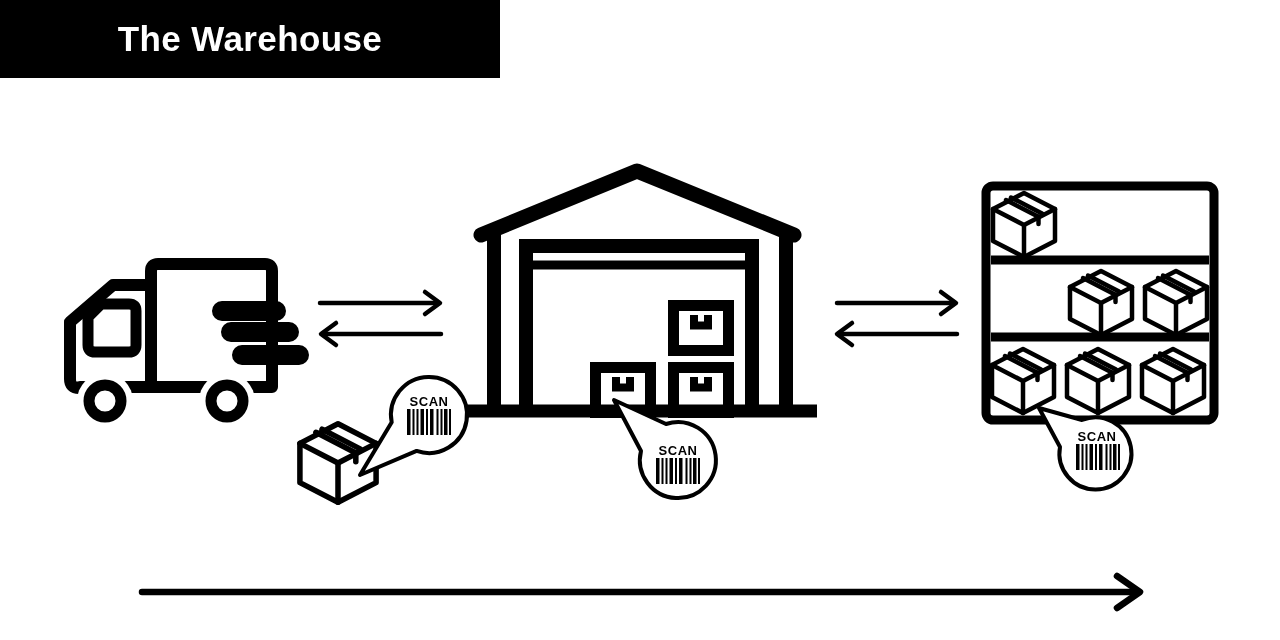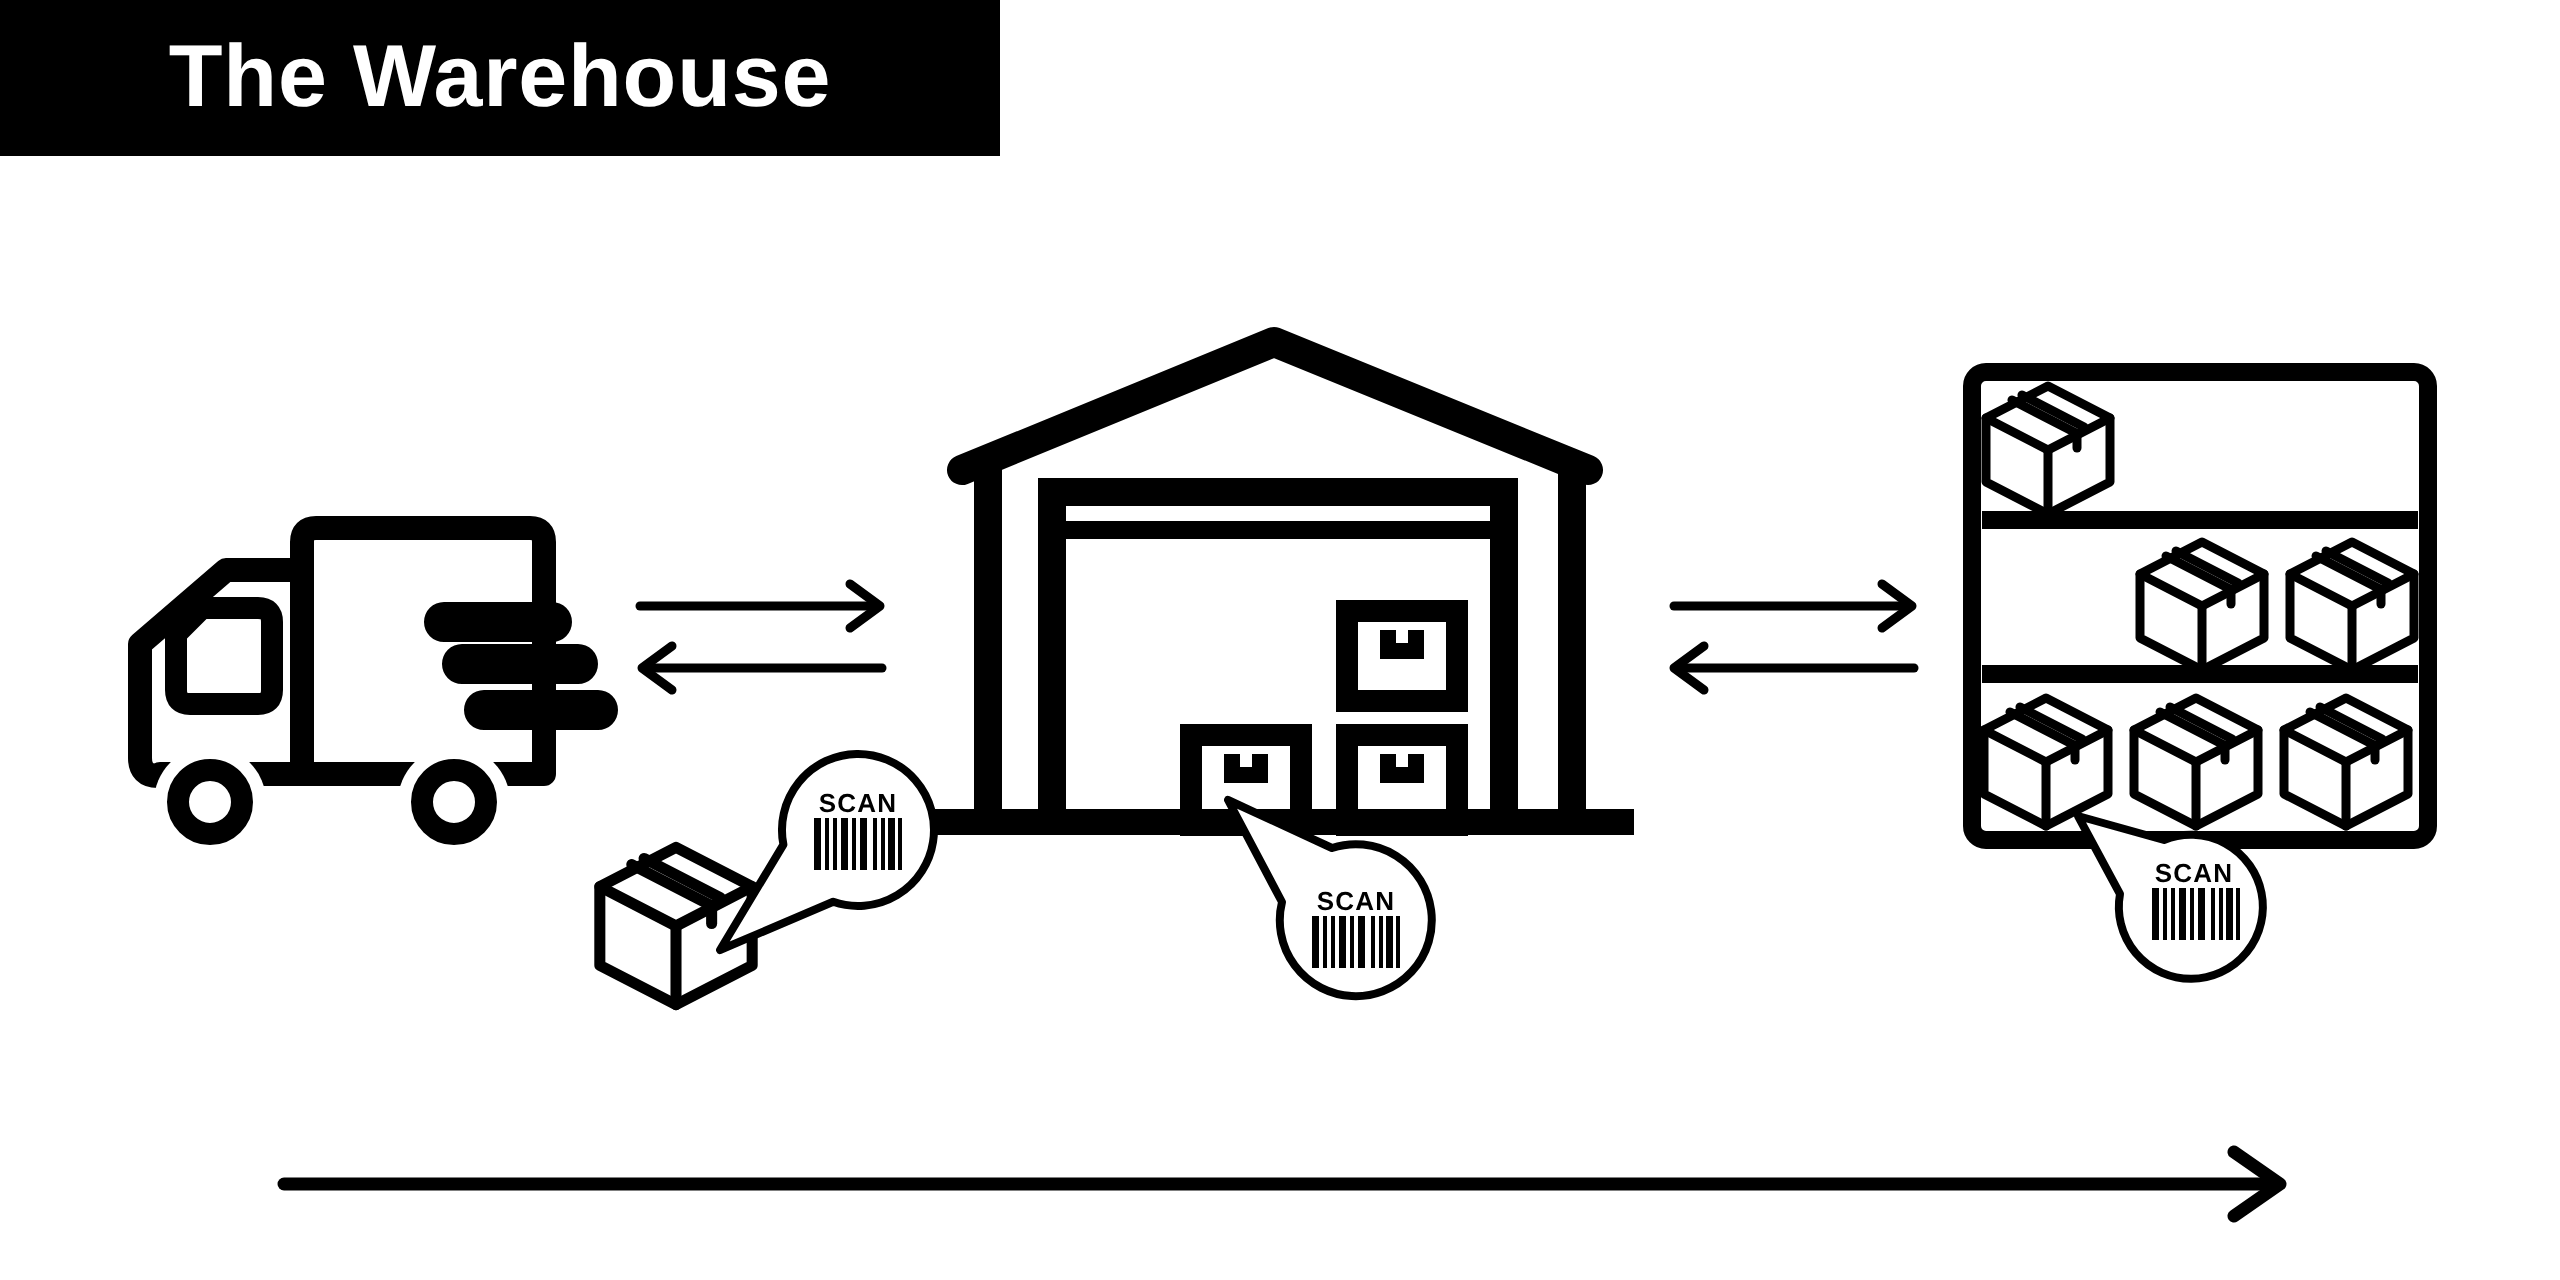--- a/index.html
+++ b/index.html
@@ -1,20 +1,20 @@
 <!DOCTYPE html>
 <html><head>
 <meta charset="utf-8">
 <style>
   html,body{margin:0;padding:0;background:#ffffff;width:1280px;height:640px;overflow:hidden;
     font-family:"Liberation Sans",sans-serif;}
   .stage{position:relative;width:1280px;height:640px;background:#fff;}
   .banner{position:absolute;left:0;top:0;width:500px;height:78px;background:#000;
     display:flex;align-items:center;justify-content:center;}
-  .banner h1{margin:0;color:#fff;font-size:44px;font-weight:700;letter-spacing:.4px;}
+  .banner h1{margin:0;color:#fff;font-size:35px;font-weight:700;letter-spacing:.4px;}
   svg{position:absolute;left:0;top:0;}
   .ink{stroke:#000;fill:none;stroke-linecap:round;stroke-linejoin:round;}
   .flat{stroke:#000;stroke-linecap:butt;stroke-linejoin:miter;fill:none;}
   .scan-label{font:700 13px "Liberation Sans",sans-serif;letter-spacing:.6px;text-anchor:middle;fill:#000;}
   .bubble{fill:#fff;stroke:#000;stroke-width:4;stroke-linejoin:round;}
   .cube-s{stroke:#000;stroke-width:4.5;stroke-linejoin:round;stroke-linecap:round;fill:none;}
   .cube-f{fill:#fff;}
 </style>
 </head>
 <body>

